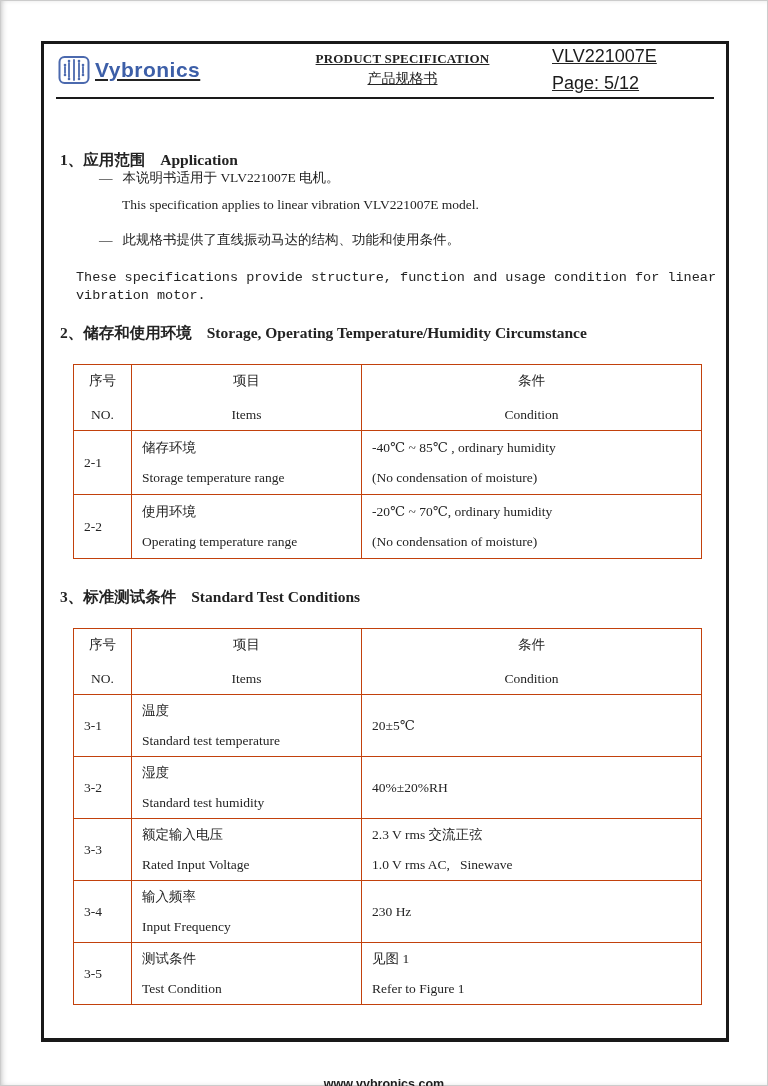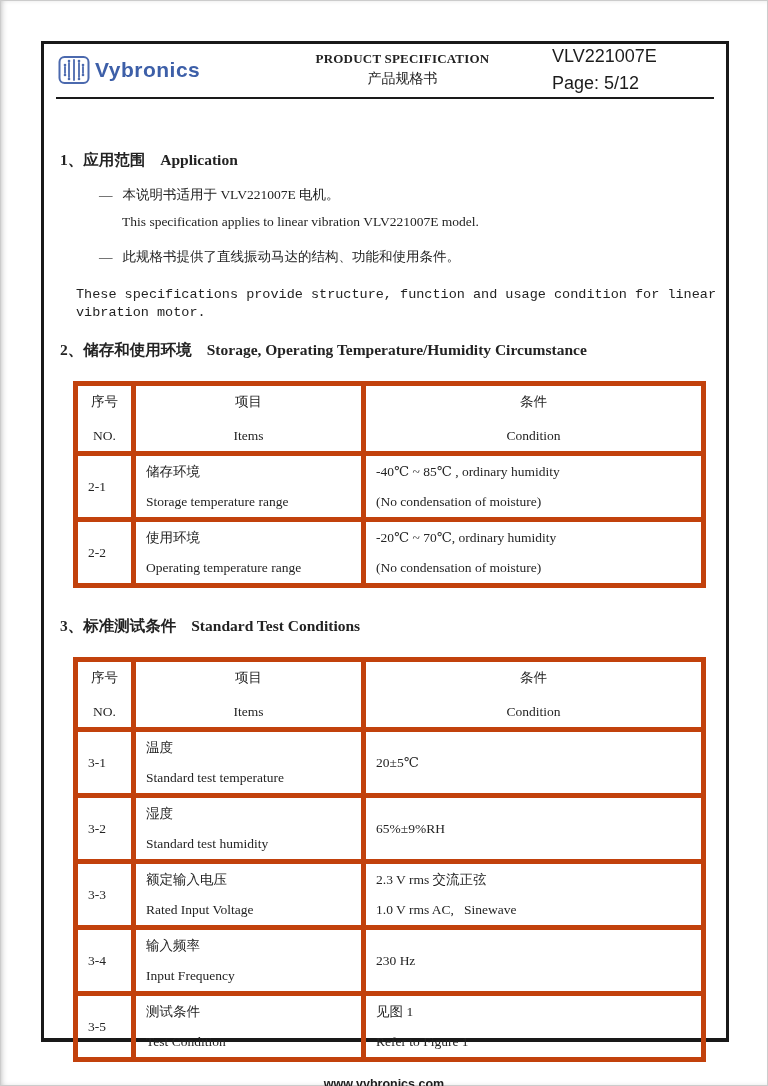--- a/index.html
+++ b/index.html
@@ -23,20 +23,21 @@
     width: 688px; height: 1001px;
     border: 3px solid #191919;
     border-bottom-width: 4px;
     background: #ffffff;
   }
   
   .doc-header {
     display: flex; align-items: center;
     height: 49px;
     padding: 4px 14px 2px 14px;
+    text-decoration: underline;
   }
   .logo-block { width: 195px; display: flex; align-items: center; gap: 5px; }
   .logo-icon-svg { display: block; }
   .logo-text {
     font-family: "Liberation Sans", "DejaVu Sans", sans-serif;
     font-weight: bold; font-size: 21px; letter-spacing: 0.5px;
     color: #3d5fa8;
   }
   .header-center { flex: 1; text-align: center; line-height: 1.35; }
   .header-title-en { font-weight: bold; font-size: 13px; letter-spacing: 0.2px; }
@@ -46,34 +47,34 @@
     font-family: "Liberation Sans", "DejaVu Sans", sans-serif;
     font-size: 18px; line-height: 1.45; color: #1c1c1c;
   }
   .header-rule { border-top: 2px solid #1a1a1a; margin: 4px 12px 0 12px; }
   
   .sec-heading { font-size: 15.5px; font-weight: bold; line-height: 18px; margin-left: 16px; }
   .sec-heading .sec-en { margin-left: 15px; }
   #h-sec1 { margin-top: 52px; }
   .bullet { margin-left: 55px; font-size: 13.5px; line-height: 18px; }
   .bullet .dash { margin-right: 10px; }
-  #b1-zh { margin-top: 17px; }
+  #b1-zh { }
   #b1-en { margin-top: 9px;  margin-left: 78px; }
   #b2-zh { margin-top: 17px; }
   #b2-en { margin-top: 20px; margin-left: 32px; font-family: Liberation Mono, monospace; }
   .bullet-en { font-size: 13.5px; line-height: 18px; }
   #h-sec2 { margin-top: 19px; }
   #h-sec3 { margin-top: 29px; }
   
   table.spec-table {
     border-collapse: collapse; table-layout: fixed;
     width: 628px; margin-left: 29px; margin-top: 22px;
     font-size: 13.5px; color: #242424;
   }
-  table.spec-table td { border: 5px solid #c2410c; vertical-align: middle; padding: 7px 10px; }
+  table.spec-table td { border: 1px solid #c2410c; vertical-align: middle; padding: 7px 10px; }
   col.c-no { width: 58px; } col.c-items { width: 230px; } col.c-cond { width: 340px; }
   .t1 thead tr { height: 66px; } .t1 tbody tr { height: 64px; }
   .t2 thead tr { height: 64px; } .t2 tbody tr { height: 62px; }
   td.hd-cell { text-align: center; }
   td.no-cell { }
   .line { line-height: 17px; }
   td.hd-cell .line + .line { margin-top: 17px; }
   td.item-cell .line + .line, td.cond-cell .line + .line { margin-top: 13px; }
   .line:empty { display: none; }
   .pre { white-space: pre-wrap; }
@@ -237,21 +238,21 @@
         </tr>
         <tr>
           <td class="no-cell">
               <div class="line">3-2</div>
             </td>
           <td class="item-cell">
             <div class="line">湿度</div>
             <div class="line">Standard test humidity</div>
           </td>
           <td class="cond-cell">
-            <div class="line pre">65%±9%RH</div>
+            <div class="line pre">40%±20%RH</div>
 
           </td>
         </tr>
         <tr>
           <td class="no-cell">
               <div class="line">3-3</div>
             </td>
           <td class="item-cell">
             <div class="line">额定输入电压</div>
             <div class="line">Rated Input Voltage</div>

